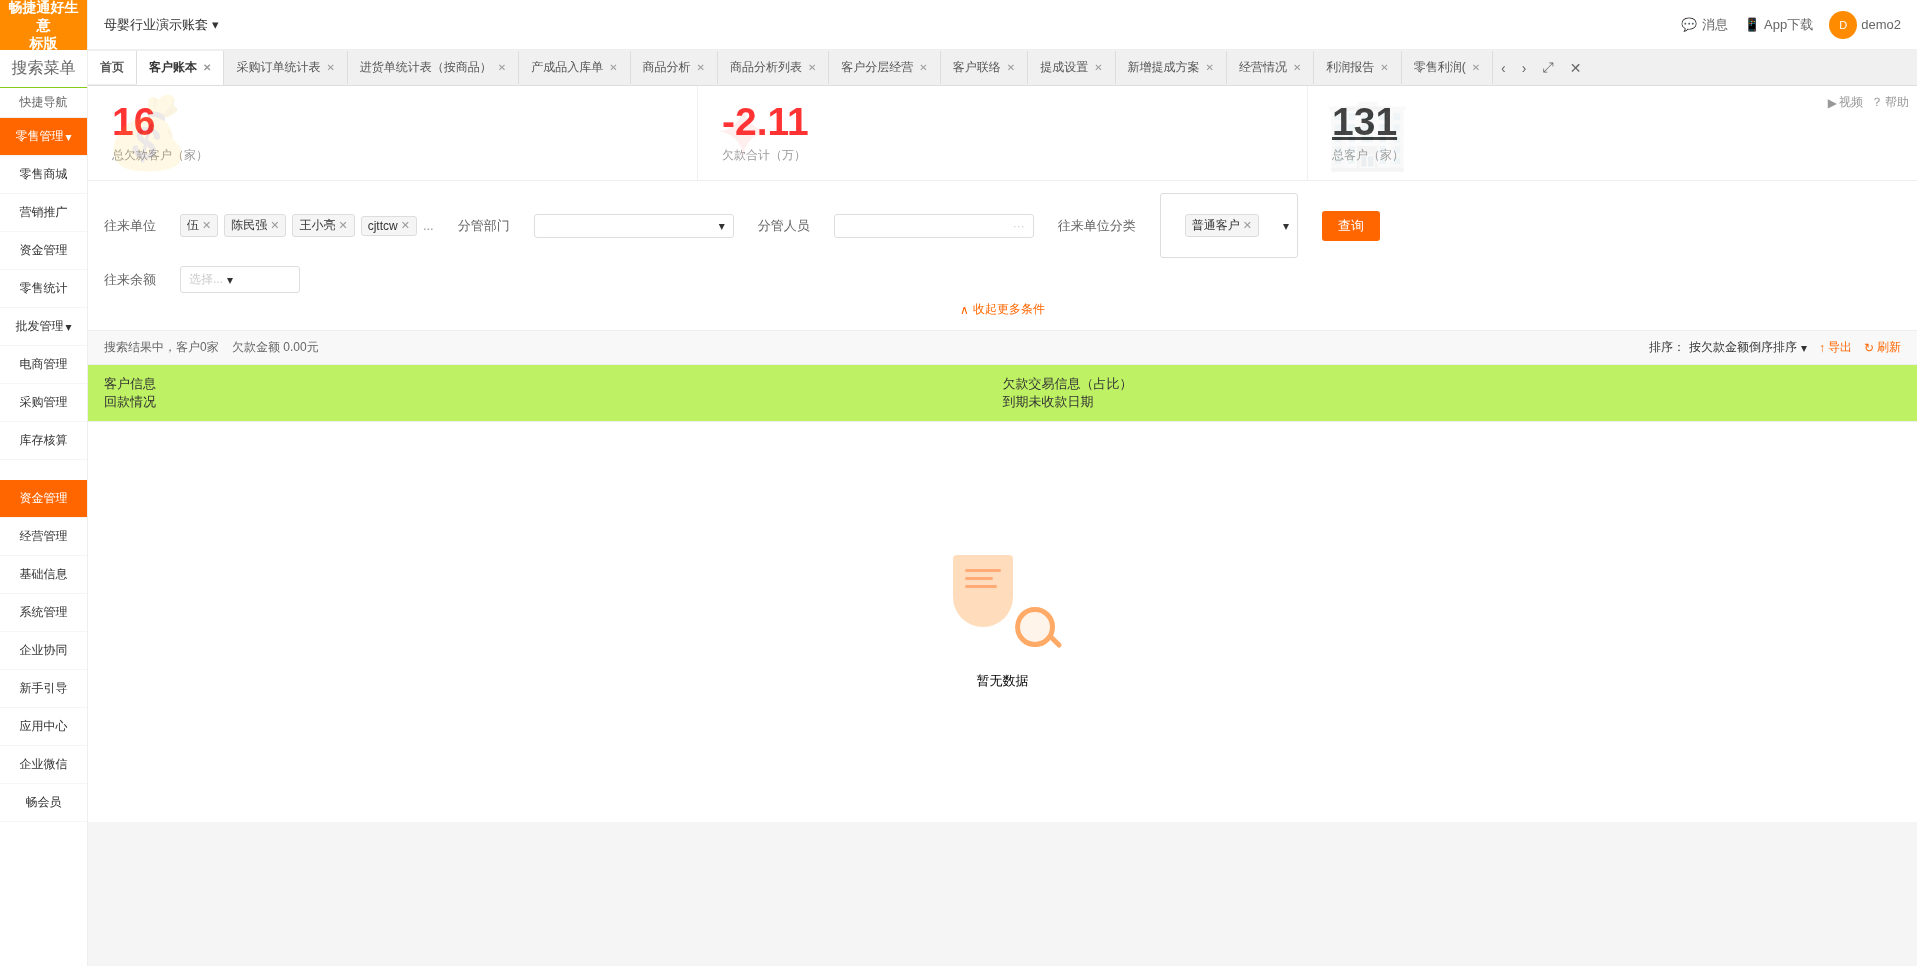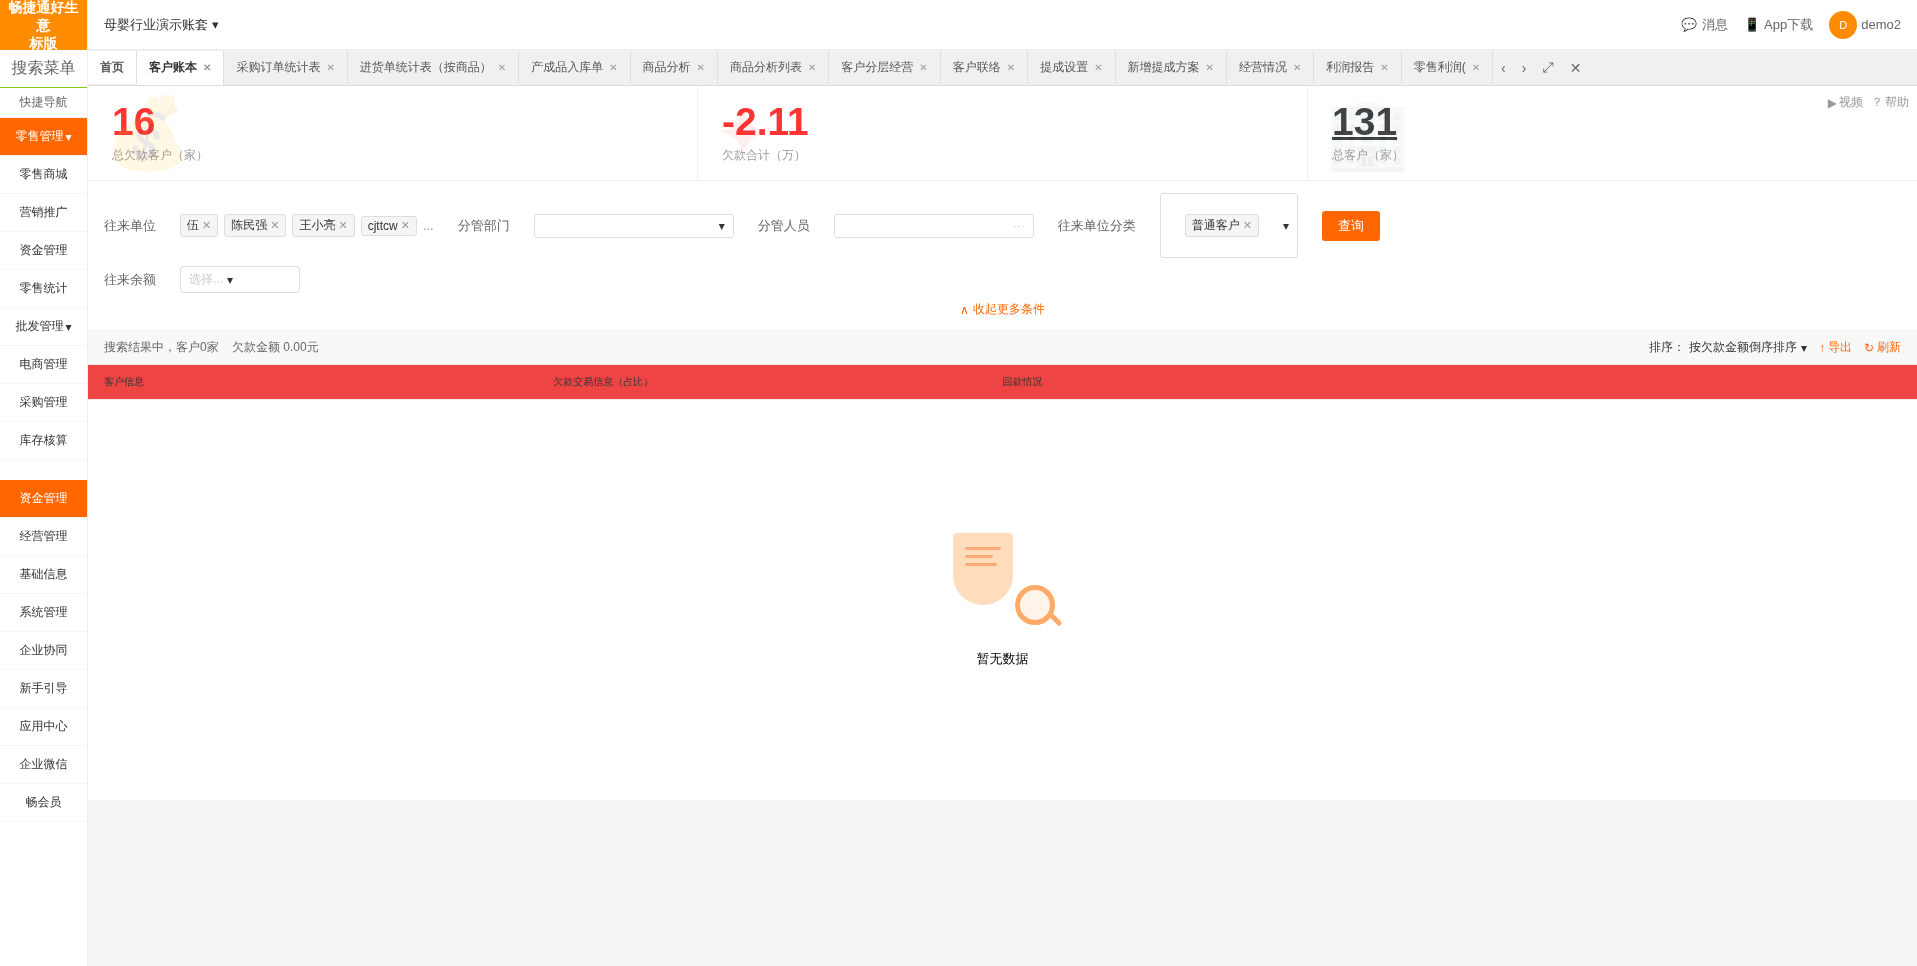--- a/index.html
+++ b/index.html
@@ -62,21 +62,21 @@
     .collapse-btn { display: flex; align-items: center; gap: 4px; color: #ff6600; font-size: 12px; cursor: pointer; justify-content: center; margin-top: 4px; }
 
     
     .result-bar { background: #f8f8f8; padding: 8px 16px; display: flex; align-items: center; justify-content: space-between; border-bottom: 1px solid #eee; font-size: 12px; color: #666; }
     .result-bar-right { display: flex; align-items: center; gap: 12px; }
     .result-action { display: flex; align-items: center; gap: 3px; cursor: pointer; color: #ff6600; }
     .sort-select { display: flex; align-items: center; gap: 4px; font-size: 12px; color: #333; cursor: pointer; }
 
     
     .table-wrap { background: #fff; margin: 0; }
-    .table-header { display: grid; grid-template-columns: 1fr 1fr 1fr 1fr; padding: 10px 16px; background: #ef4444; border-bottom: 1px solid #eee; font-size: 10px; color: #333; font-weight: 500; }
+    .table-header { display: grid; grid-template-columns: 1fr 1fr; padding: 10px 16px; background: #bef264; border-bottom: 1px solid #eee; font-size: 13px; color: #333; font-weight: 500; }
     .table-body { min-height: 400px; display: flex; flex-direction: column; align-items: center; justify-content: center; }
     .empty-state { display: flex; flex-direction: column; align-items: center; justify-content: center; padding: 60px 0; gap: 7px; }
   </style>
 </head>
 <body>
 
 <div class="sidebar">
   <div class="sidebar-logo">
     <div class="sidebar-logo-text">
       <div>畅捷通好生意</div>
@@ -344,20 +344,21 @@
           <span>刷新</span>
         </div>
       </div>
     </div>
 
     <div class="table-wrap">
       <div class="table-header">
         <div>客户信息</div>
         <div>欠款交易信息（占比）</div>
         <div>回款情况</div>
+        <div>到期未收款日期</div>
       </div>
       <div class="table-body">
         <div class="empty-state">
 
           <div style="position:relative;width:120px;height:100px;margin-bottom:10px;">
 
             <div style="position:absolute;left:10px;top:0;width:60px;height:72px;background:#ffddbc;border-radius:4px 4px 30px 30px;"></div>
 
             <div style="position:absolute;left:22px;top:14px;">
               <div style="width:36px;height:3px;background:#ffaa77;border-radius:2px;margin-bottom:5px;"></div>

